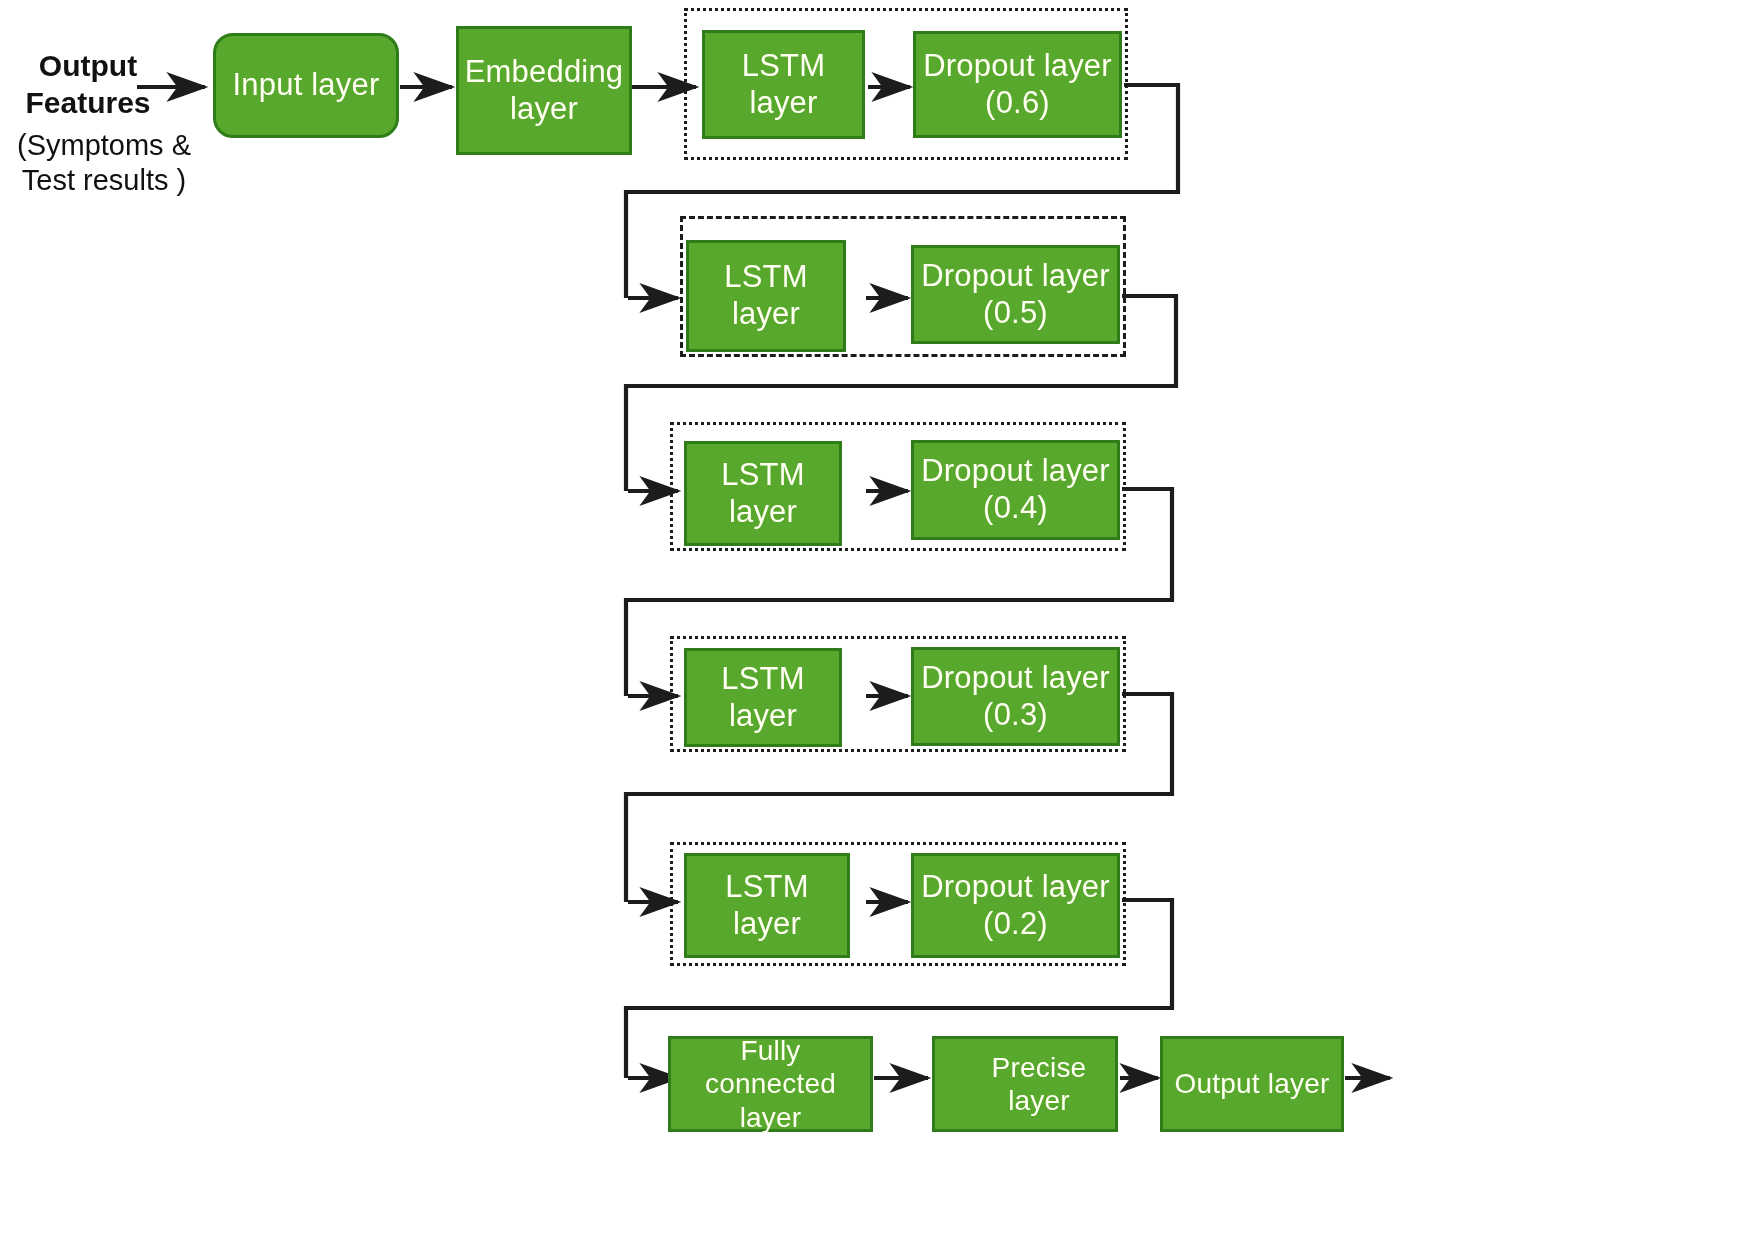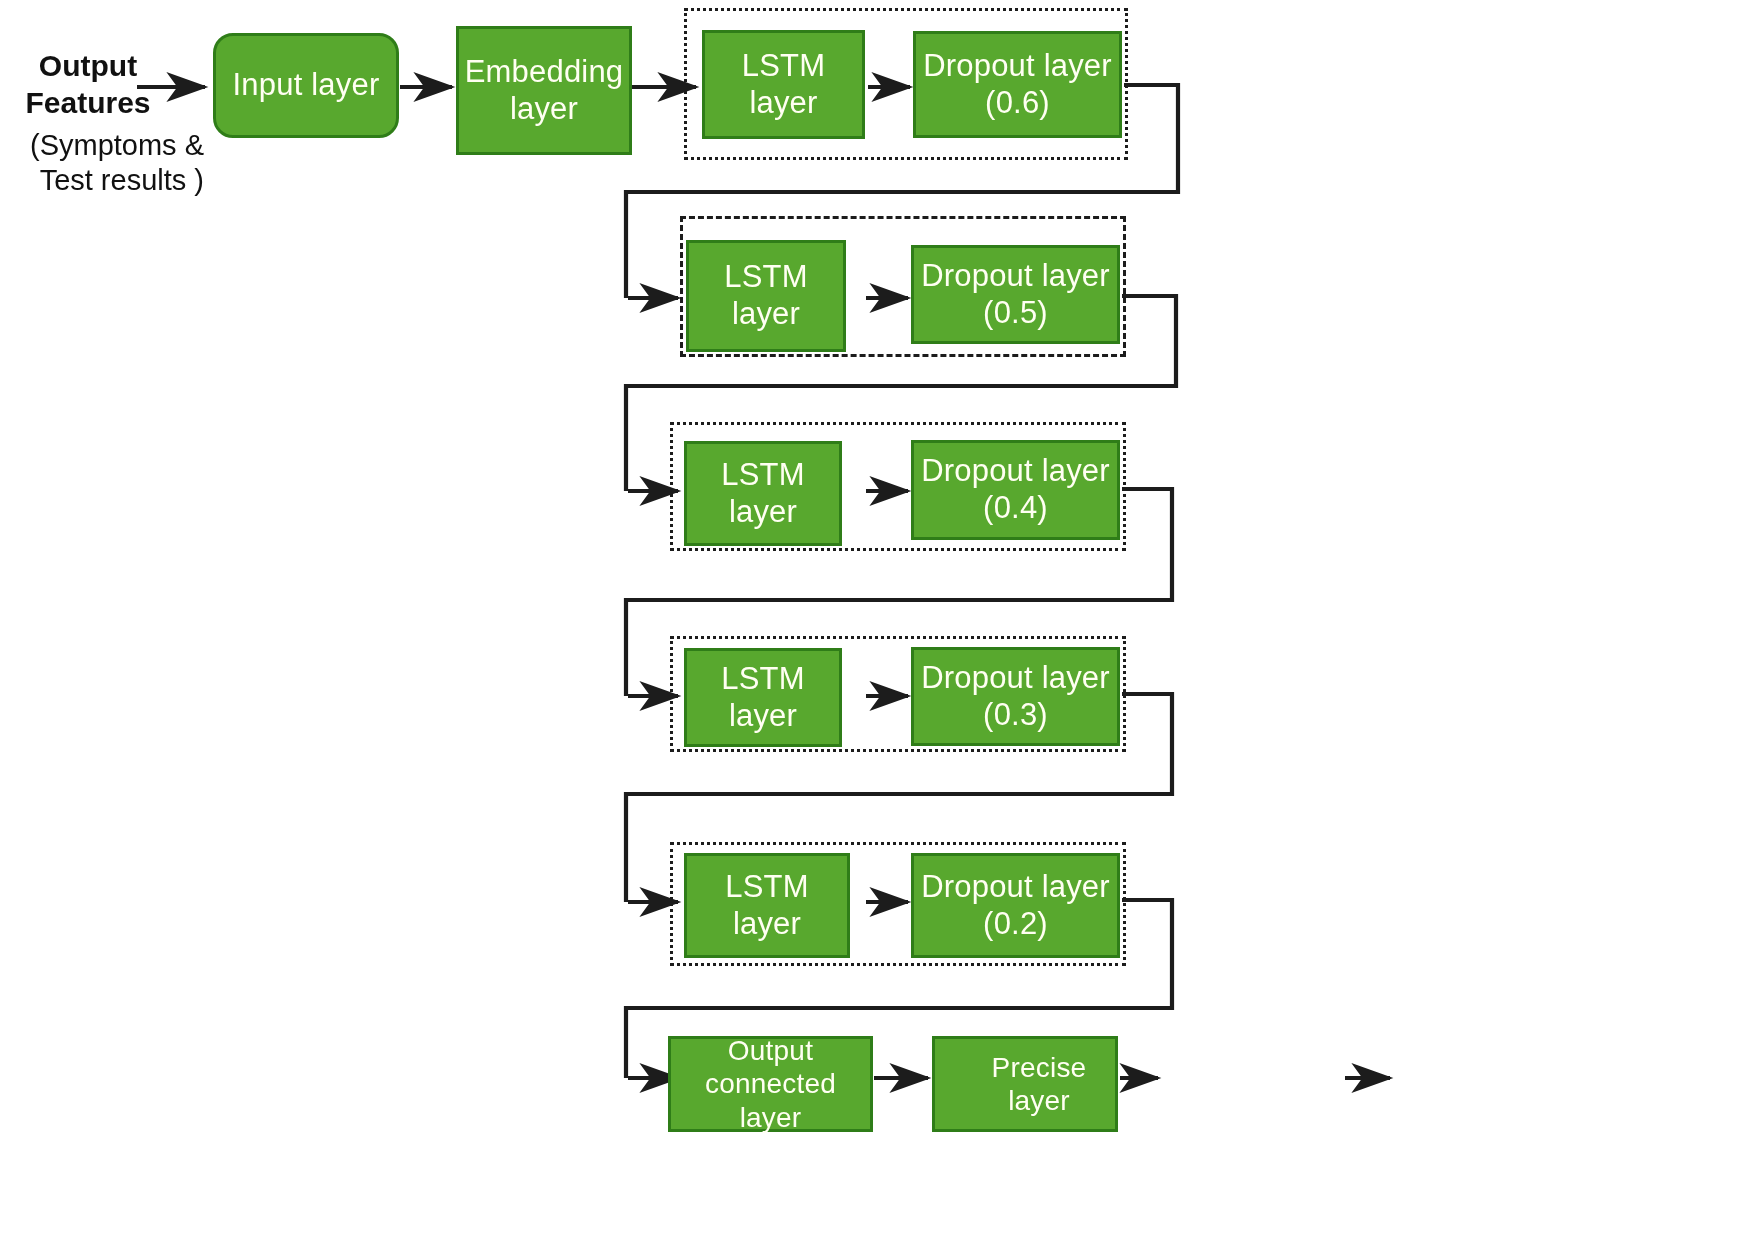--- a/index.html
+++ b/index.html
@@ -41,21 +41,21 @@
     position:absolute;
     color:#111111;
     font-weight:bold;
     font-size:30px;
     line-height:1.22;
     white-space:pre-line;
     z-index:4;
   }
   .freetext.reg{font-weight:normal;}
   .ta-c{text-align:center;}
-  .ta-l{text-align:right;}
+  .ta-l{text-align:center;}
 </style>
 </head>
 <body>
 
 <div id="root">
 
   <svg id="wires" viewBox="0 0 1750 1253" width="1750" height="1253">
     <defs>
       <marker id="ah" markerWidth="11" markerHeight="11" refX="9.2" refY="4.2" orient="auto" markerUnits="strokeWidth">
         <path d="M0,0.6 L10,4.2 L0,7.8 L2.6,4.2 Z" fill="#1c1c1c"></path>
@@ -117,22 +117,23 @@
 (0.4)</div>
 
   <div class="node" style="left:684px;top:648px;width:158px;height:99px;">LSTM layer</div>
   <div class="node" style="left:911px;top:647px;width:209px;height:99px;">Dropout layer
 (0.3)</div>
 
   <div class="node" style="left:684px;top:853px;width:166px;height:105px;">LSTM layer</div>
   <div class="node" style="left:911px;top:853px;width:209px;height:105px;">Dropout layer
 (0.2)</div>
 
-  <div class="node" style="left:668px;top:1036px;width:205px;height:96px;font-size:28px;">Output connected
+  <div class="node" style="left:668px;top:1036px;width:205px;height:96px;font-size:28px;">Fully connected
 layer</div>
   <div class="node" style="left:932px;top:1036px;width:186px;height:96px;font-size:28px;padding-left:28px;">Precise layer</div>
+  <div class="node" style="left:1160px;top:1036px;width:184px;height:96px;font-size:28px;">Output layer</div>
 
   <div class="freetext ta-c" style="left:18px;top:48px;width:140px;">Output
 Features</div>
   <div class="freetext reg ta-l" style="left:4px;top:128px;width:200px;font-size:29px;">(Symptoms &amp;
 Test results )</div>
 
 </div>
 
 </body></html>

